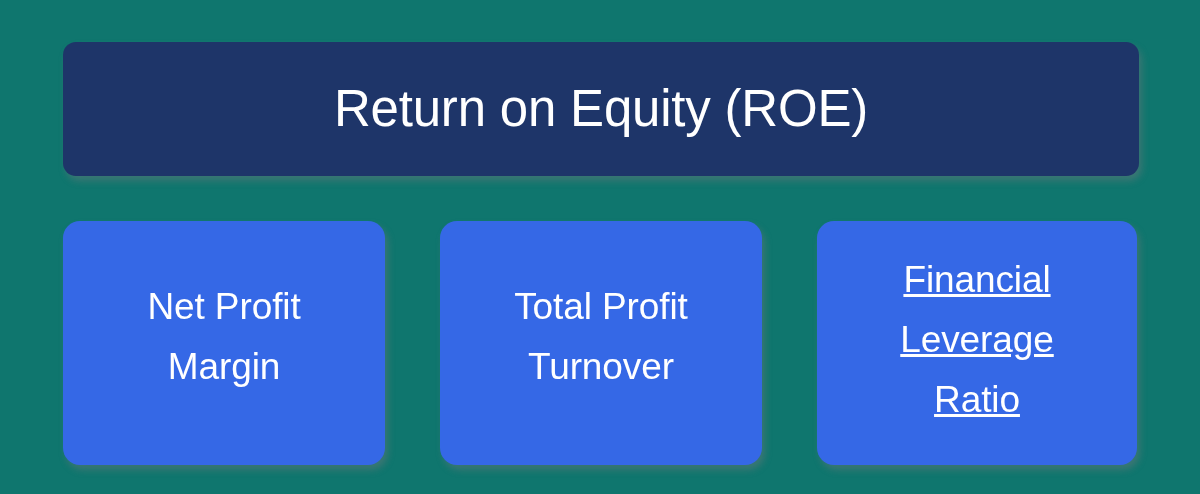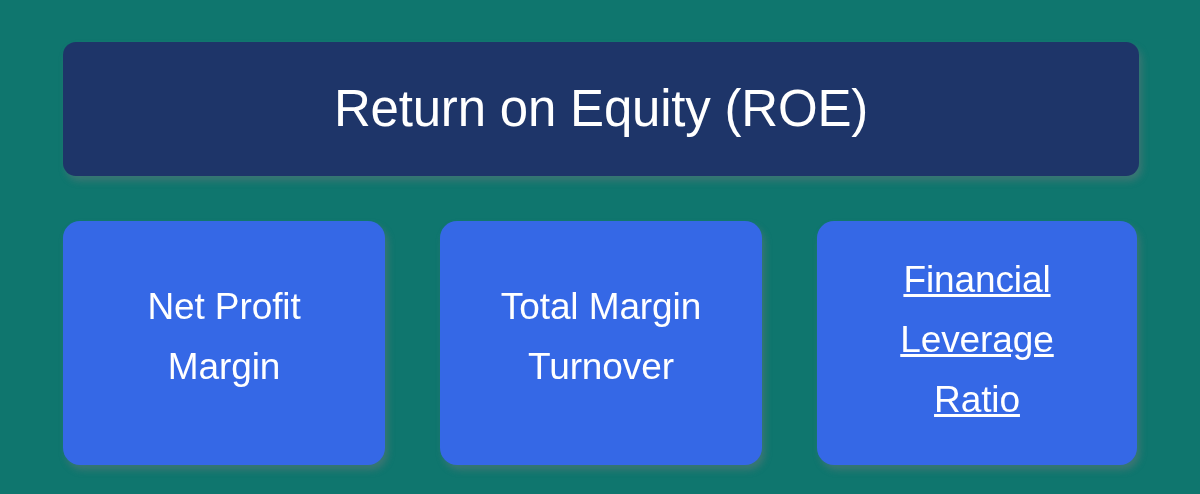--- a/index.html
+++ b/index.html
@@ -99,21 +99,21 @@
   </div>
 
   <div class="children-row">
 
     <div class="child-box c0">
       <div class="child-label">Net Profit
 Margin</div>
     </div>
 
     <div class="child-box c1">
-      <div class="child-label">Total Margin
+      <div class="child-label">Total Profit
 Turnover</div>
     </div>
 
     <div class="child-box c2">
       <div class="child-label">Financial
 Leverage
 Ratio</div>
     </div>
 
   </div>

